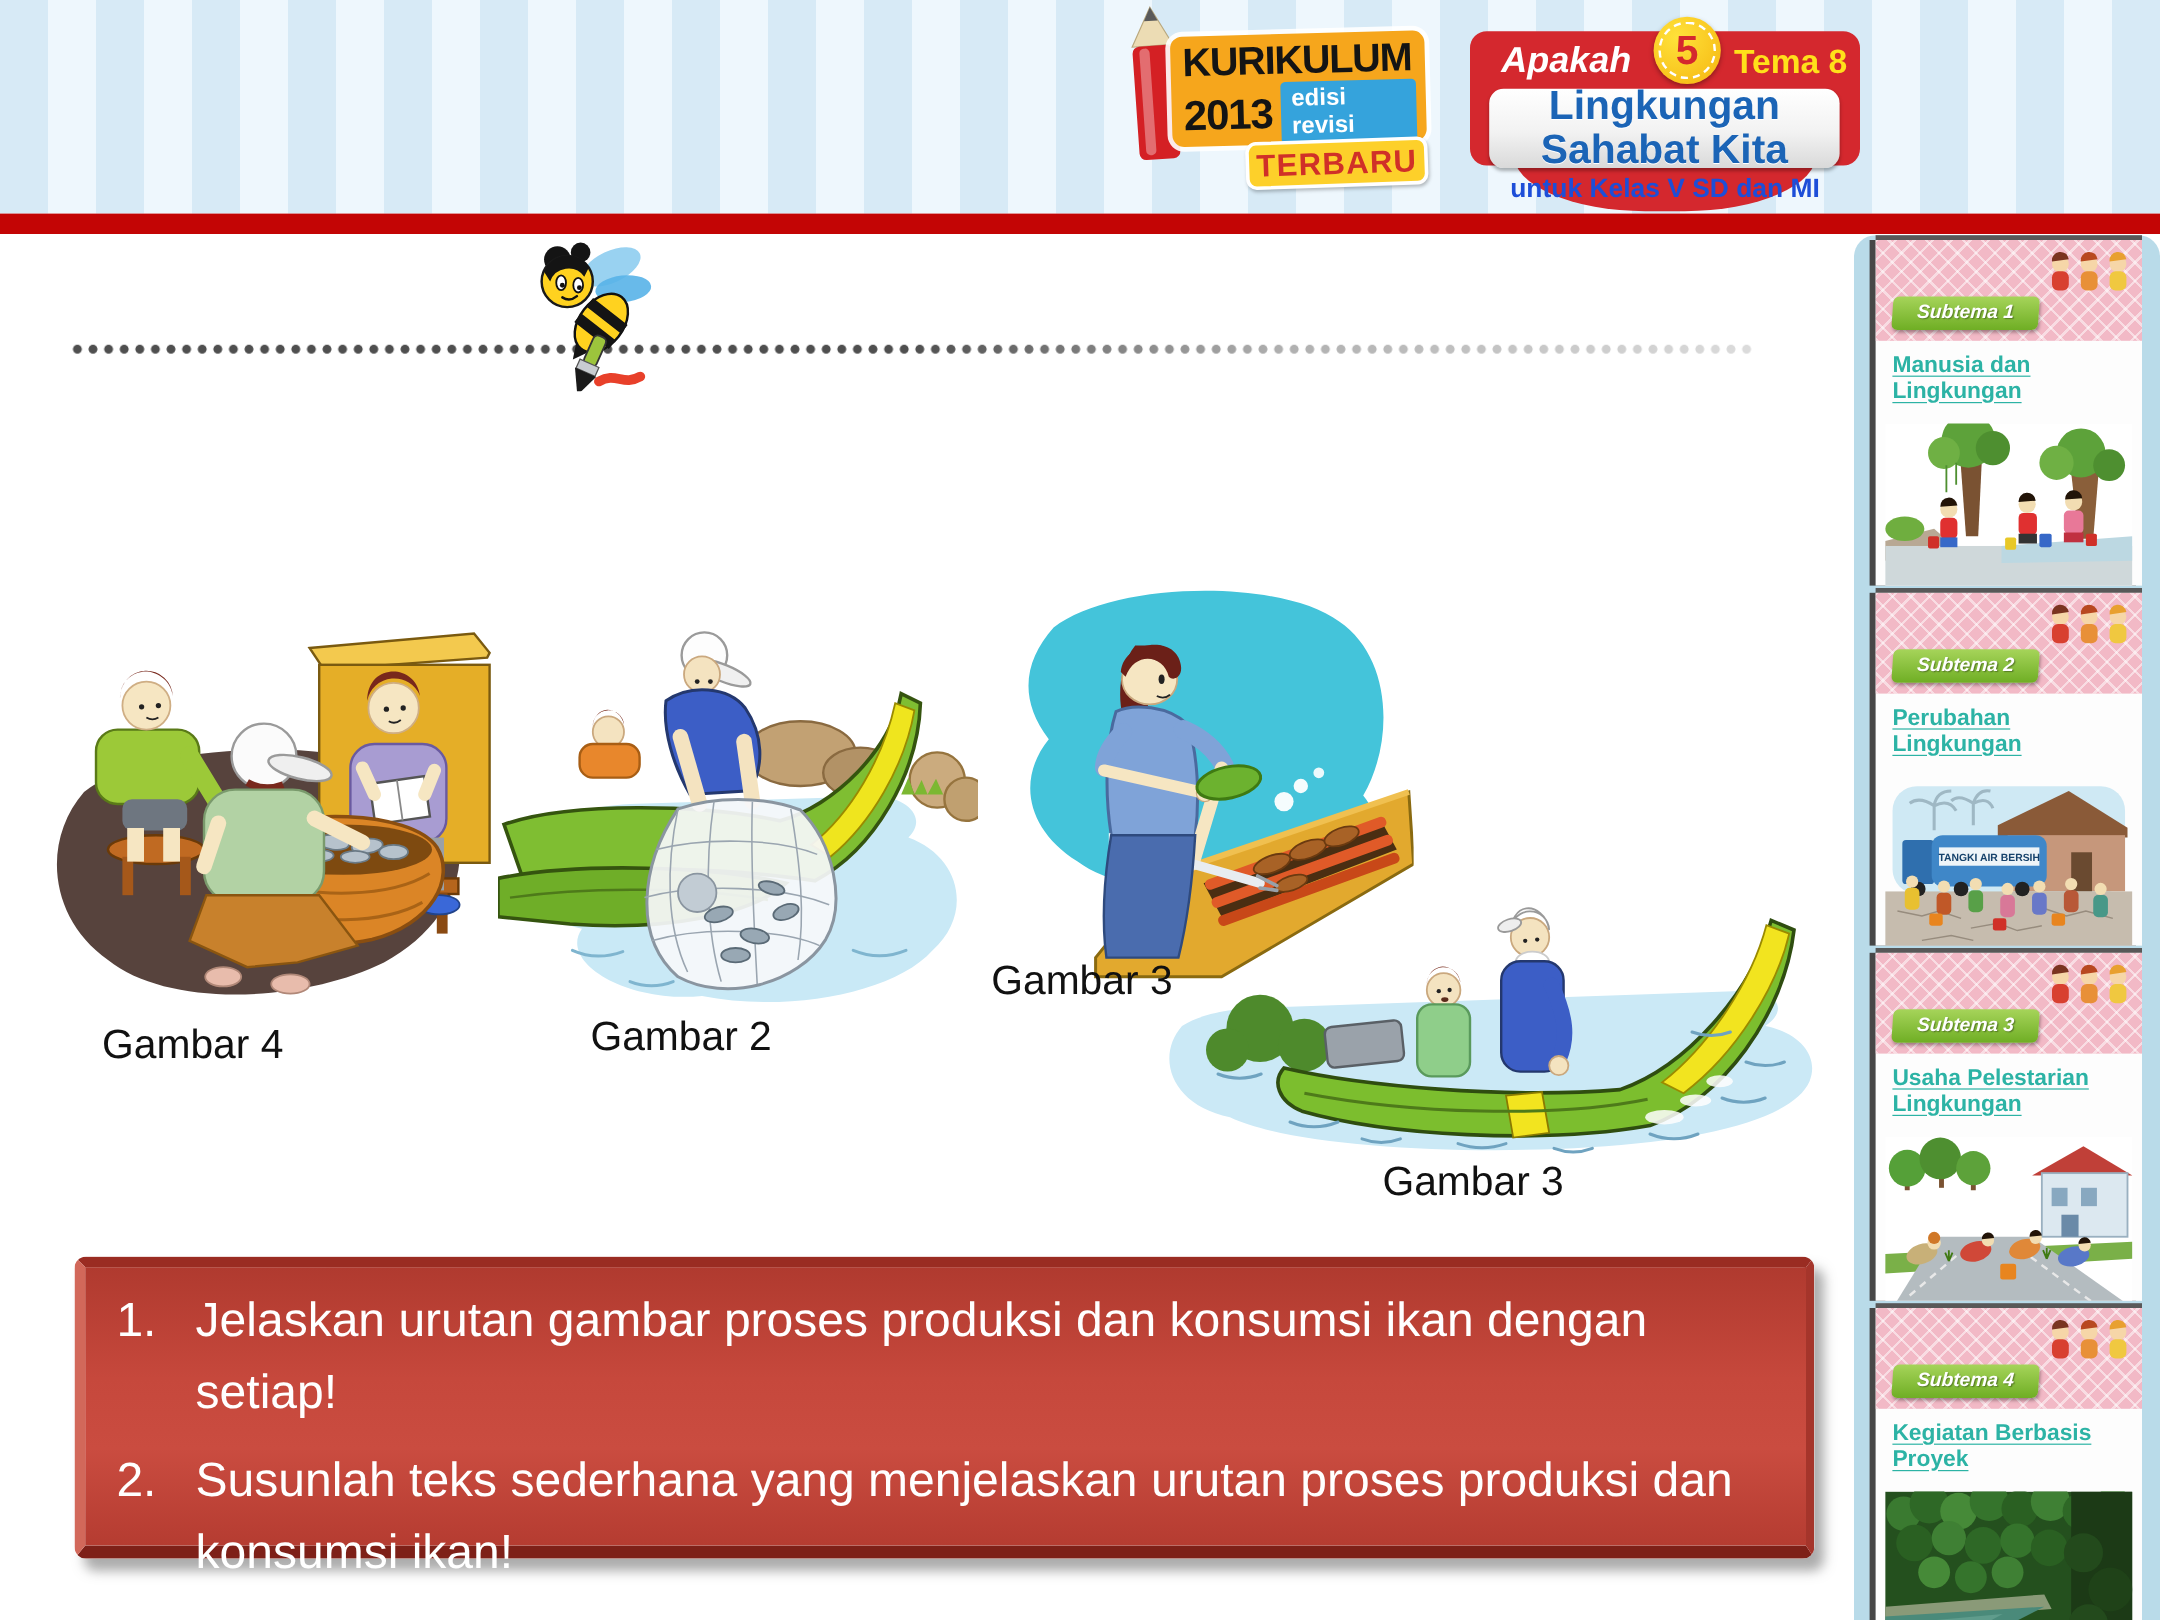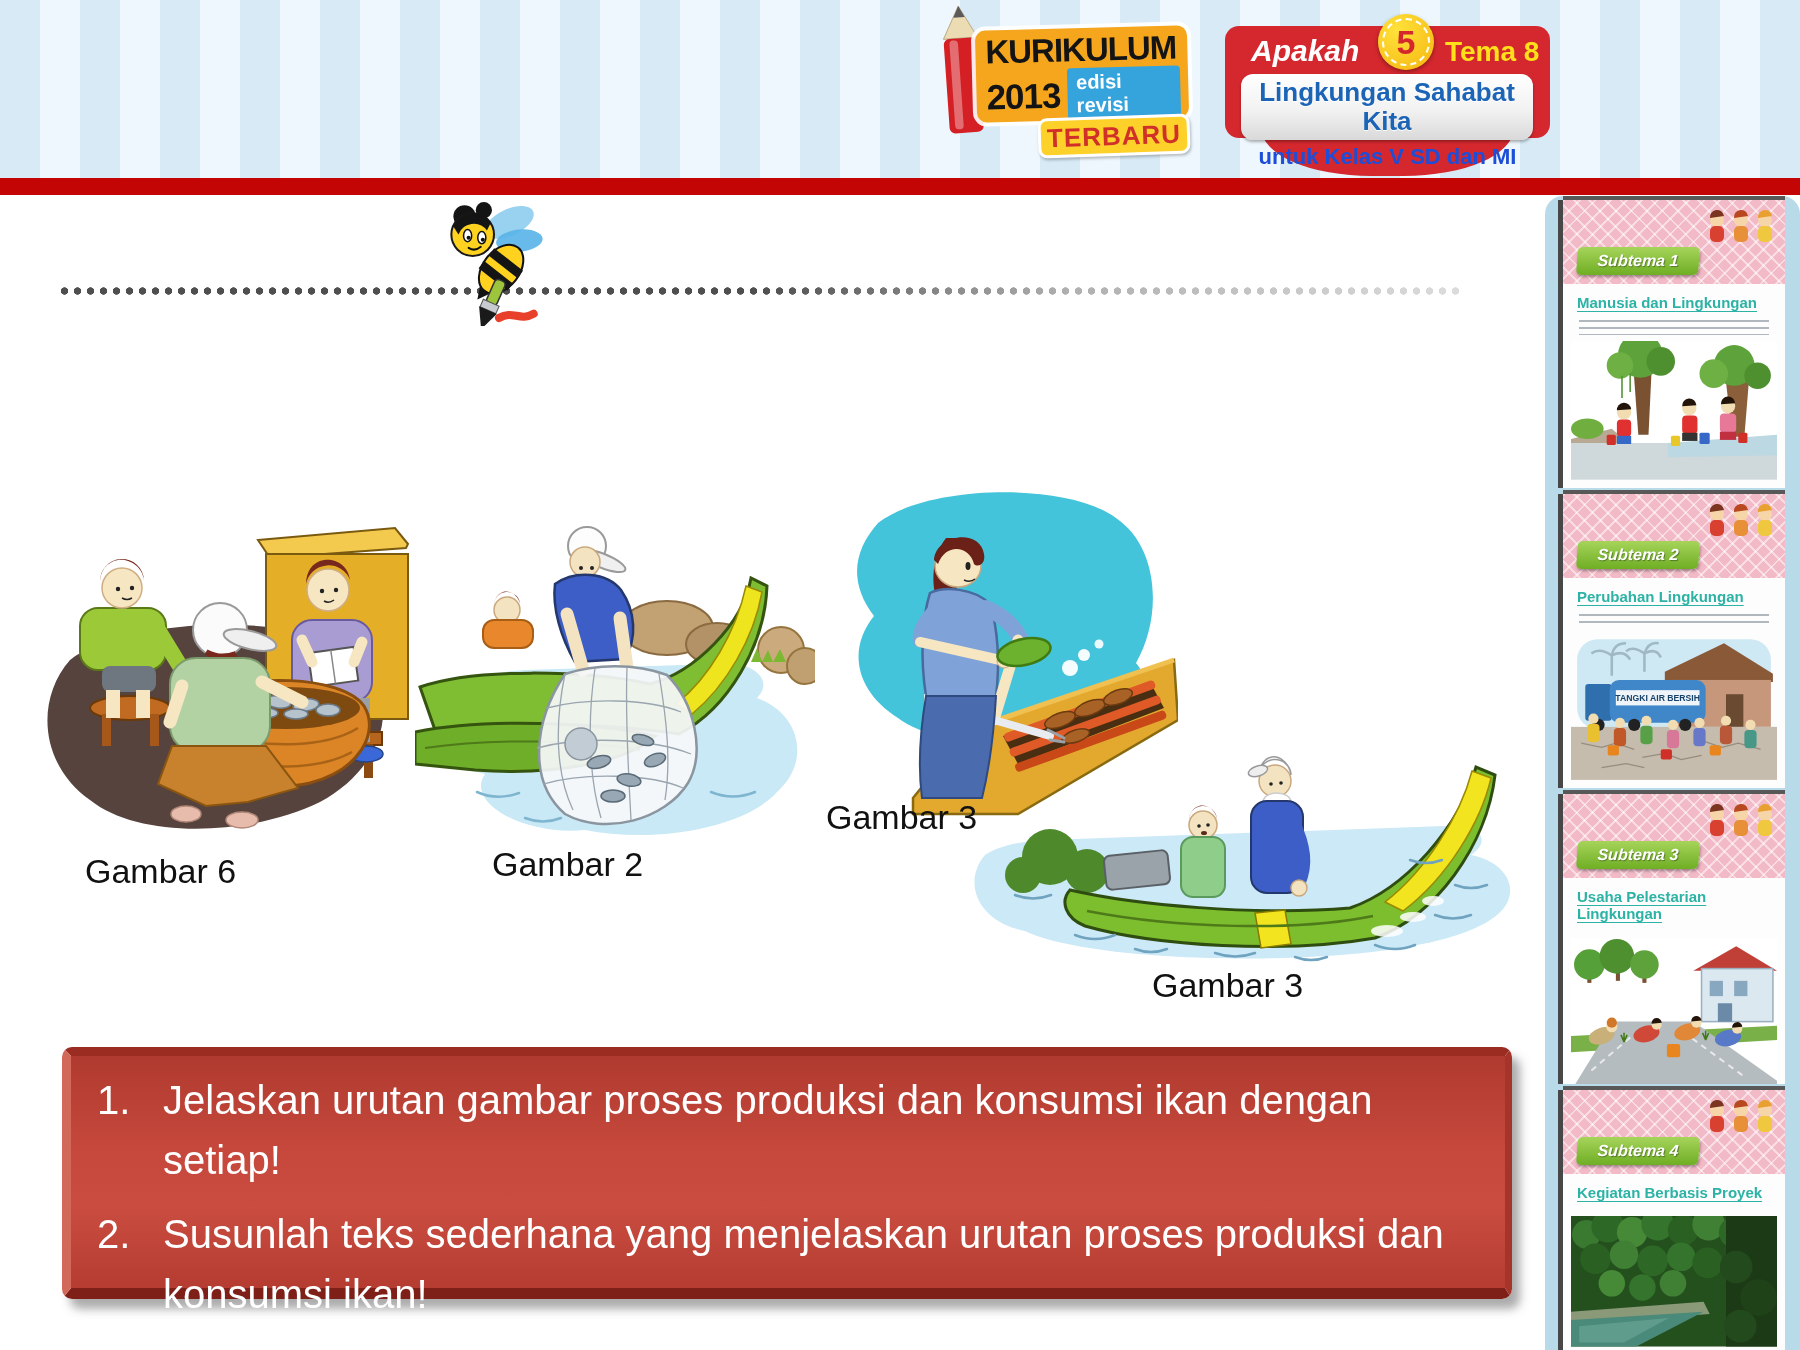--- a/index.html
+++ b/index.html
@@ -37,21 +37,21 @@
   .badge-circle { left:153px; top:0; width:56px; height:56px; border-radius:50%;
     background:radial-gradient(circle at 35% 30%, #ffe23a, #f5b50f); box-shadow:0 2px 4px rgba(0,0,0,.35);
     display:flex; align-items:center; justify-content:center; }
   .badge-circle::before { content:""; position:absolute; inset:4px; border:2px dashed #ffffff; border-radius:50%; }
   .badge-number { color:#d4282e; font-size:34px; font-weight:800; }
   .badge-theme { left:220px; top:22px; color:#ffe01a; font-size:28px; font-weight:700; }
   .badge-pill { left:16px; top:60px; width:292px; height:66px; border-radius:12px;
     background:linear-gradient(180deg,#ffffff 0%,#f2f2f2 55%,#d9d9d9 100%);
     box-shadow:0 2px 3px rgba(0,0,0,.3); display:flex; align-items:center; justify-content:center;
     text-align:center; padding:2px 14px; }
-  .badge-title { color:#1b64b6; font-size:26px; font-weight:800; line-height:1.1;
+  .badge-title { color:#1b64b6; font-size:34px; font-weight:800; line-height:1.1;
     text-shadow:0 1px 0 #ffffff;text-align:center; }
   .badge-audience { left:0; top:130px; width:325px; text-align:center; color:#1d4ed8;
     font-size:22px; font-weight:700; }
 
   
   .heading { left:562px; top:224px; font-size:46px; font-weight:700; color:#17a189; letter-spacing:-0.5px; }
   .bee { left:438px; top:194px; width:112px; height:132px; }
   .dots { left:58px; top:284px; width:1402px; height:14px;
     background-image:radial-gradient(circle, #4f4f4f 0 3.4px, transparent 4px);
     background-size:13px 14px; background-repeat:repeat-x; }
@@ -95,21 +95,21 @@
   .thumb-header { position:relative; height:84px; flex:none; background-color:#f2b9c6;
     background-image:
       repeating-linear-gradient(45deg, rgba(255,255,255,.5) 0 2px, transparent 2px 11px),
       repeating-linear-gradient(135deg, rgba(255,255,255,.5) 0 2px, transparent 2px 11px); }
   .mascots { position:absolute; right:8px; top:8px; width:70px; height:40px; }
   .subtema-pill { position:absolute; left:14px; bottom:9px; width:122px; height:28px;
     background:linear-gradient(180deg,#a6d45a,#6fae24); border-radius:5px; transform:skewX(-4deg);
     display:flex; align-items:center; justify-content:center; color:#ffffff; font-size:16px;
     font-weight:700; font-style:italic; box-shadow:1px 2px 3px rgba(0,0,0,.35);
     text-shadow:1px 1px 1px rgba(0,0,0,.35); }
-  .thumb-title { margin:10px 14px 0; color:#2cb3a5; font-weight:700; font-size:15px; line-height:1.15;
+  .thumb-title { margin:10px 14px 0; color:#2cb3a5; font-weight:700; font-size:19px; line-height:1.15;
     text-decoration:underline; text-decoration-color:#2cb3a5; text-underline-offset:3px; }
   .thumb-lines { margin:9px 16px 4px; height:38px; opacity:.7;
     background:repeating-linear-gradient(180deg,#8f9aa3 0 2px, transparent 2px 7px); }
   .thumb4 .thumb-lines { height:30px; }
   .thumb-art { flex:1; margin:2px 8px 8px; }
   .thumb-art svg { width:100%; height:100%; display:block; }
 </style>
 </head>
 <body>
 
@@ -228,21 +228,21 @@
     <circle cx="210" cy="160" r="27" fill="#fbfbfb" stroke="#9a9a9a" stroke-width="2"></circle>
     <ellipse cx="240" cy="170" rx="27" ry="9" fill="#efefef" stroke="#9a9a9a" stroke-width="2" transform="rotate(14 240 170)"></ellipse>
     <path d="M196,182 q14,8 30,2" stroke="#78281c" stroke-width="6" fill="none"></path>
     <rect x="160" y="188" width="100" height="94" rx="26" fill="#b2d2a4" stroke="#7a9a6c" stroke-width="2"></rect>
     <path d="M252,212 L292,232" stroke="#f6e6c2" stroke-width="13" stroke-linecap="round"></path>
     <path d="M172,216 L160,252" stroke="#f6e6c2" stroke-width="13" stroke-linecap="round"></path>
     <path d="M162,276 L256,276 L288,318 L238,332 L196,336 L148,314 Z" fill="#c8812c" stroke="#8a5510" stroke-width="2"></path>
     <ellipse cx="176" cy="344" rx="15" ry="8" fill="#e8bcac" stroke="#b08878" stroke-width="1.5"></ellipse>
     <ellipse cx="232" cy="350" rx="16" ry="8" fill="#e8bcac" stroke="#b08878" stroke-width="1.5"></ellipse>
   </svg>
-  <div class="abs fig-label lab1">Gambar 6</div>
+  <div class="abs fig-label lab1">Gambar 4</div>
 
   <svg class="abs fig2" viewBox="0 0 400 392">
     <path d="M40,230 C10,255 15,300 70,312 C50,340 108,374 170,368 C240,382 330,366 362,330 C396,300 386,252 342,236 C362,216 332,196 300,202 L110,208 C75,210 55,218 40,230 Z" fill="#c9e9f6"></path>
     <ellipse cx="252" cy="166" rx="46" ry="27" fill="#c2a173" stroke="#8a6a40" stroke-width="2"></ellipse>
     <ellipse cx="302" cy="182" rx="31" ry="21" fill="#b29266" stroke="#8a6a40" stroke-width="2"></ellipse>
     <circle cx="366" cy="188" r="23" fill="#cbab7e" stroke="#96743e" stroke-width="2"></circle>
     <circle cx="390" cy="204" r="18" fill="#c0a070" stroke="#96743e" stroke-width="2"></circle>
     <path d="M336,200 l6,-14 l5,14 l6,-12 l5,12 l7,-13 l6,13 Z" fill="#7cb832"></path>
     <circle cx="92" cy="148" r="13" fill="#f4e3c0" stroke="#caa87e" stroke-width="1.5"></circle>
     <path d="M79,144 A13,13 0 0 1 105,142 C103,132 94,128 88,130 C82,132 79,138 79,144 Z" fill="#7a2e1f"></path>

